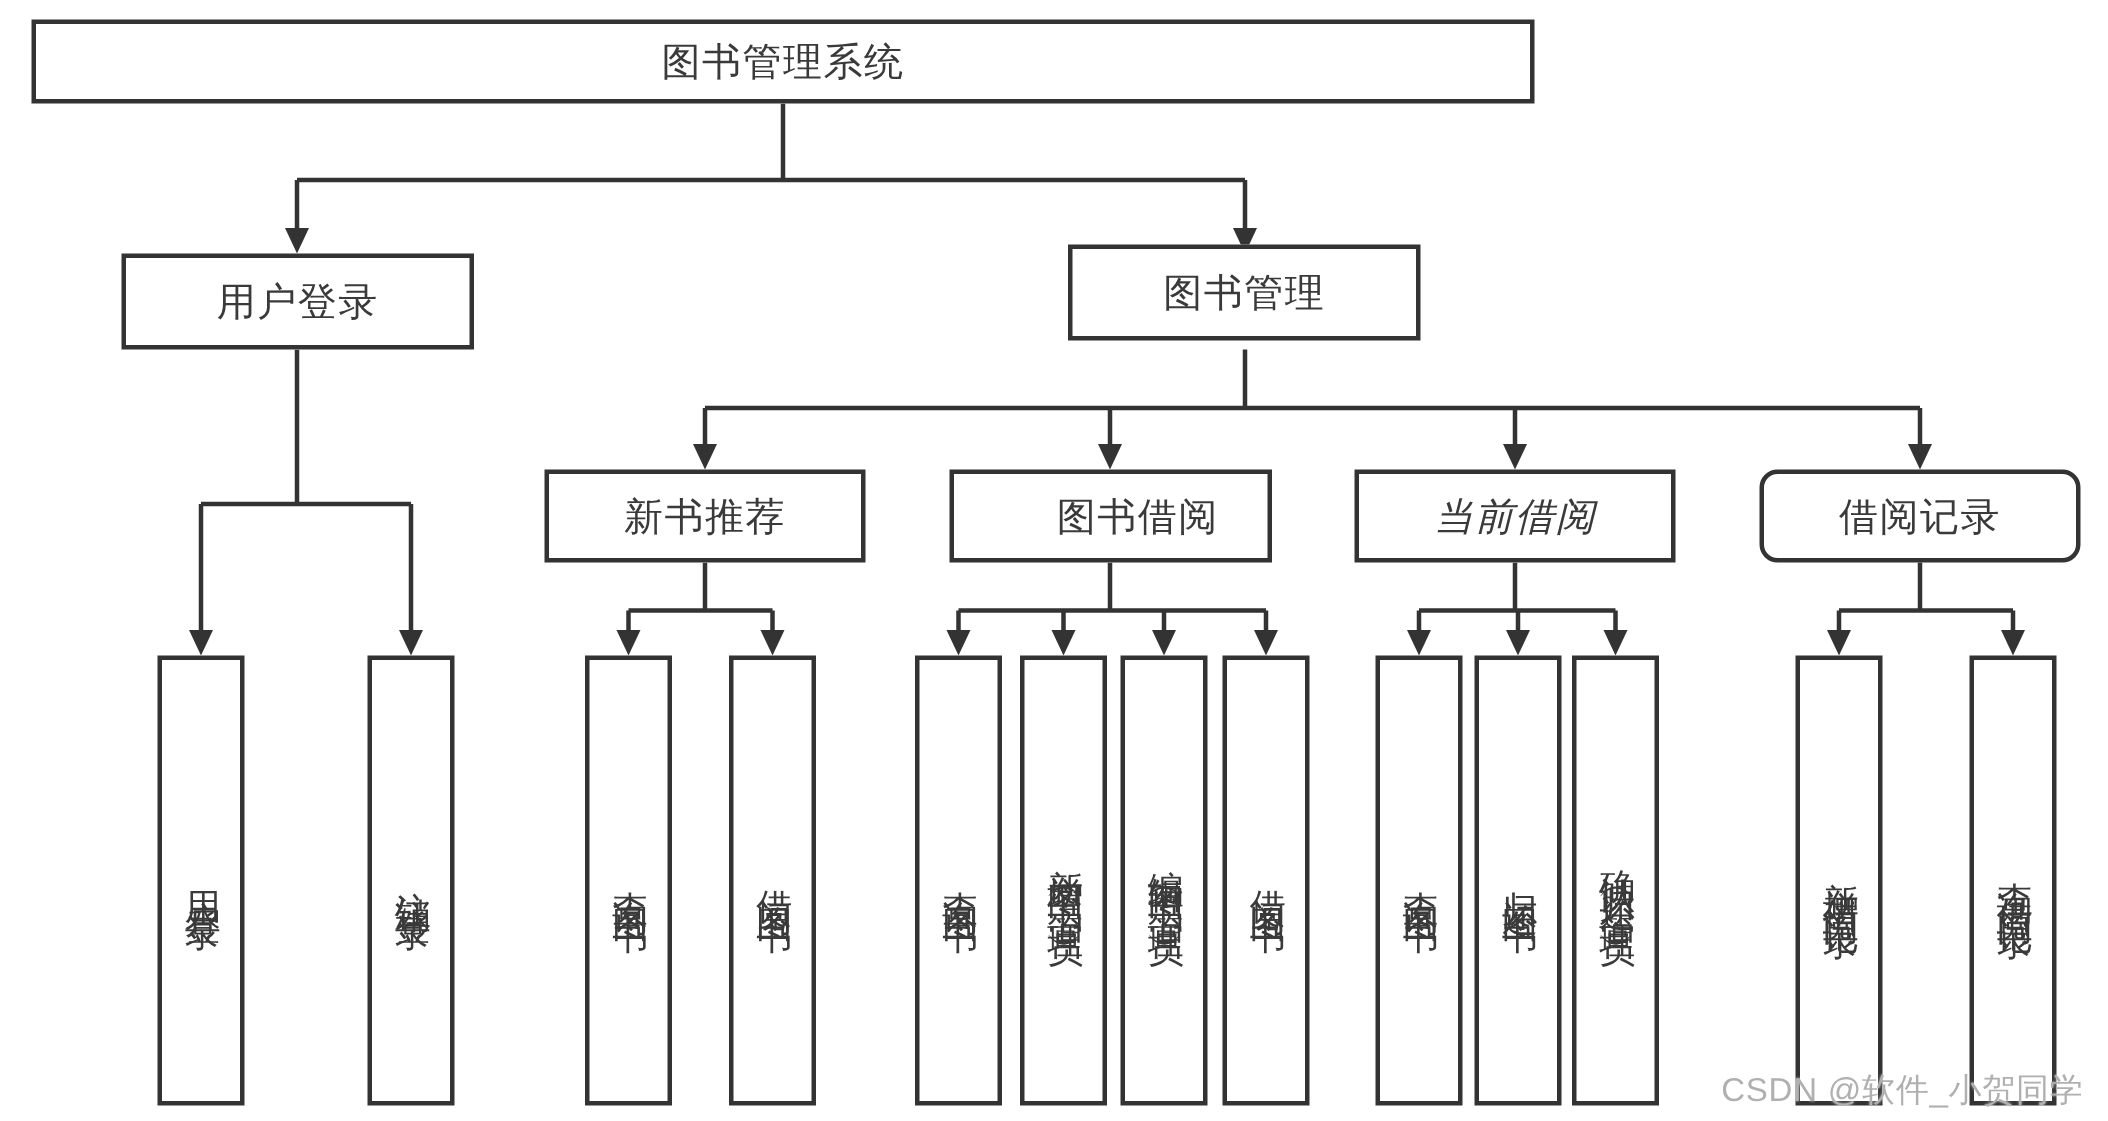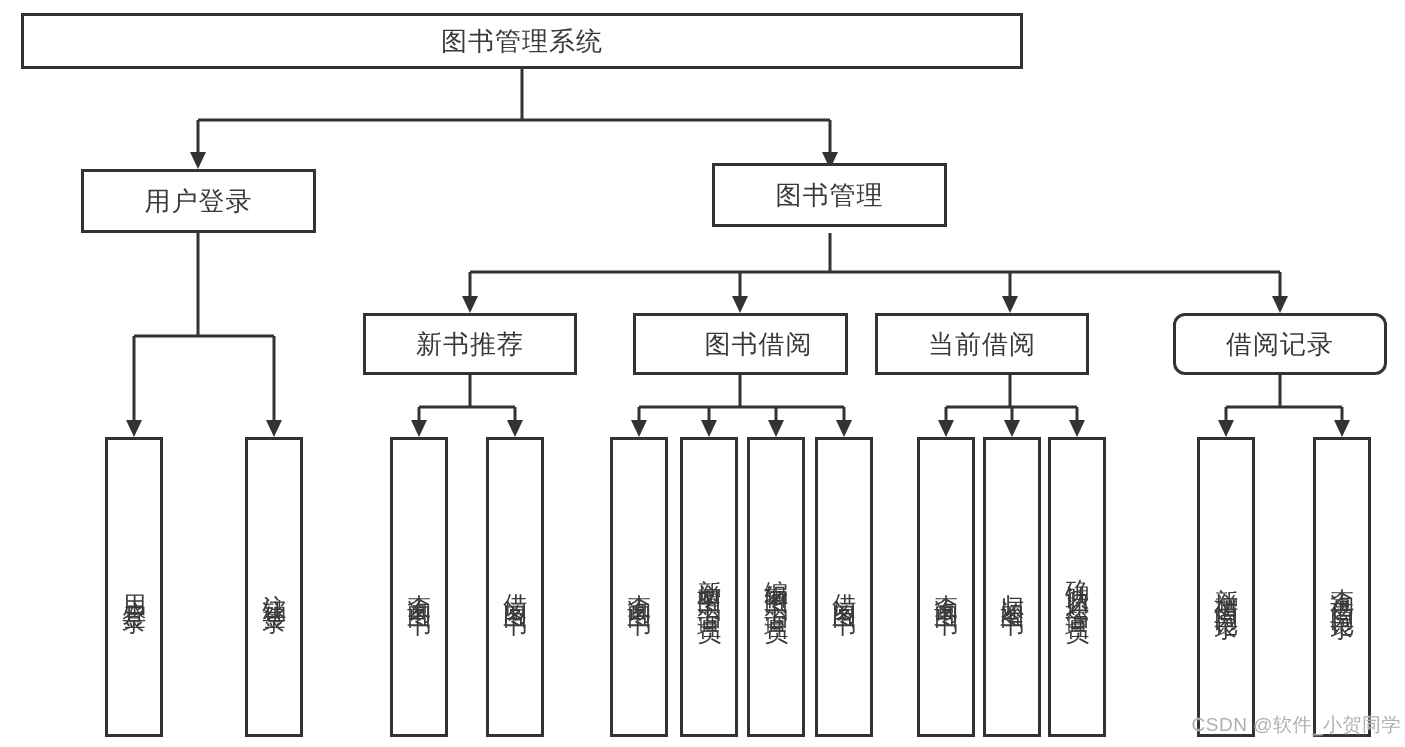--- a/index.html
+++ b/index.html
@@ -61,33 +61,33 @@
     white-space:nowrap;
   }
   
   .n-root{left:21px;top:13px;width:1002px;height:56px;}
   
   .n-user-login{left:81px;top:169px;width:235px;height:64px;}
   .n-book-mgmt{left:712px;top:163px;width:235px;height:64px;}
   
   .n-new-books{left:363px;top:313px;width:214px;height:62px;}
   .n-book-borrow{left:633px;top:313px;width:215px;height:62px;padding-left:36px;}
-  .n-current-borrow{left:875px;top:313px;width:214px;height:62px;}
+  .n-current-borrow{left:903px;top:313px;width:214px;height:62px;font-style:italic;}
   .n-borrow-records{left:1173px;top:313px;width:214px;height:62px;border-radius:12px;}
   
   .l-1{left:105px;}  .l-2{left:245px;}
   .l-3{left:390px;}  .l-4{left:486px;}
   .l-5{left:610px;}  .l-6{left:680px;}  .l-7{left:747px;}  .l-8{left:815px;}
   .l-9{left:917px;}  .l-10{left:983px;} .l-11{left:1048px;}
   .l-12{left:1197px;}.l-13{left:1313px;}
   .watermark{
     position:absolute;
-    right:4px;
+    right:16px;
     top:712px;
-    font-size:19px;
+    font-size:22px;
     letter-spacing:0.5px;
     color:var(--watermark);
     white-space:nowrap;
     z-index:5;
     text-shadow:0 0 2px rgba(255,255,255,0.8);
   }
 </style>
 </head>
 <body>
 

